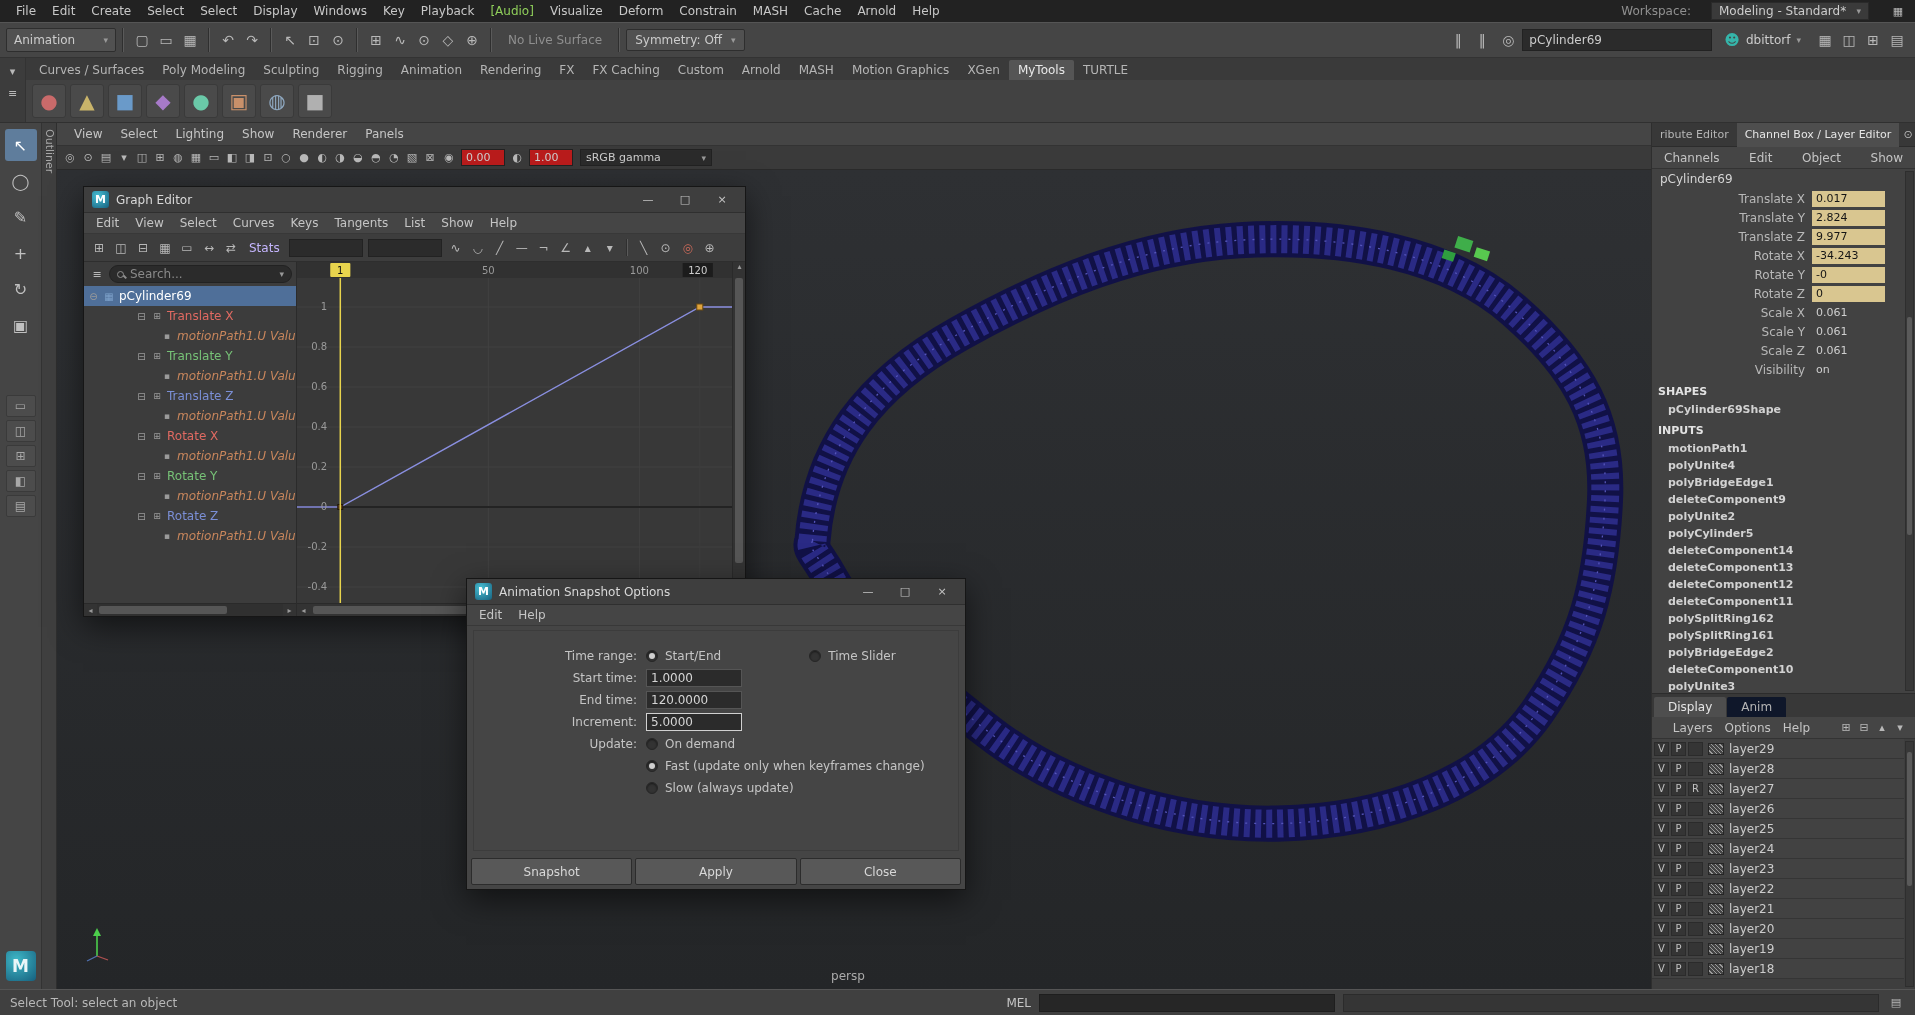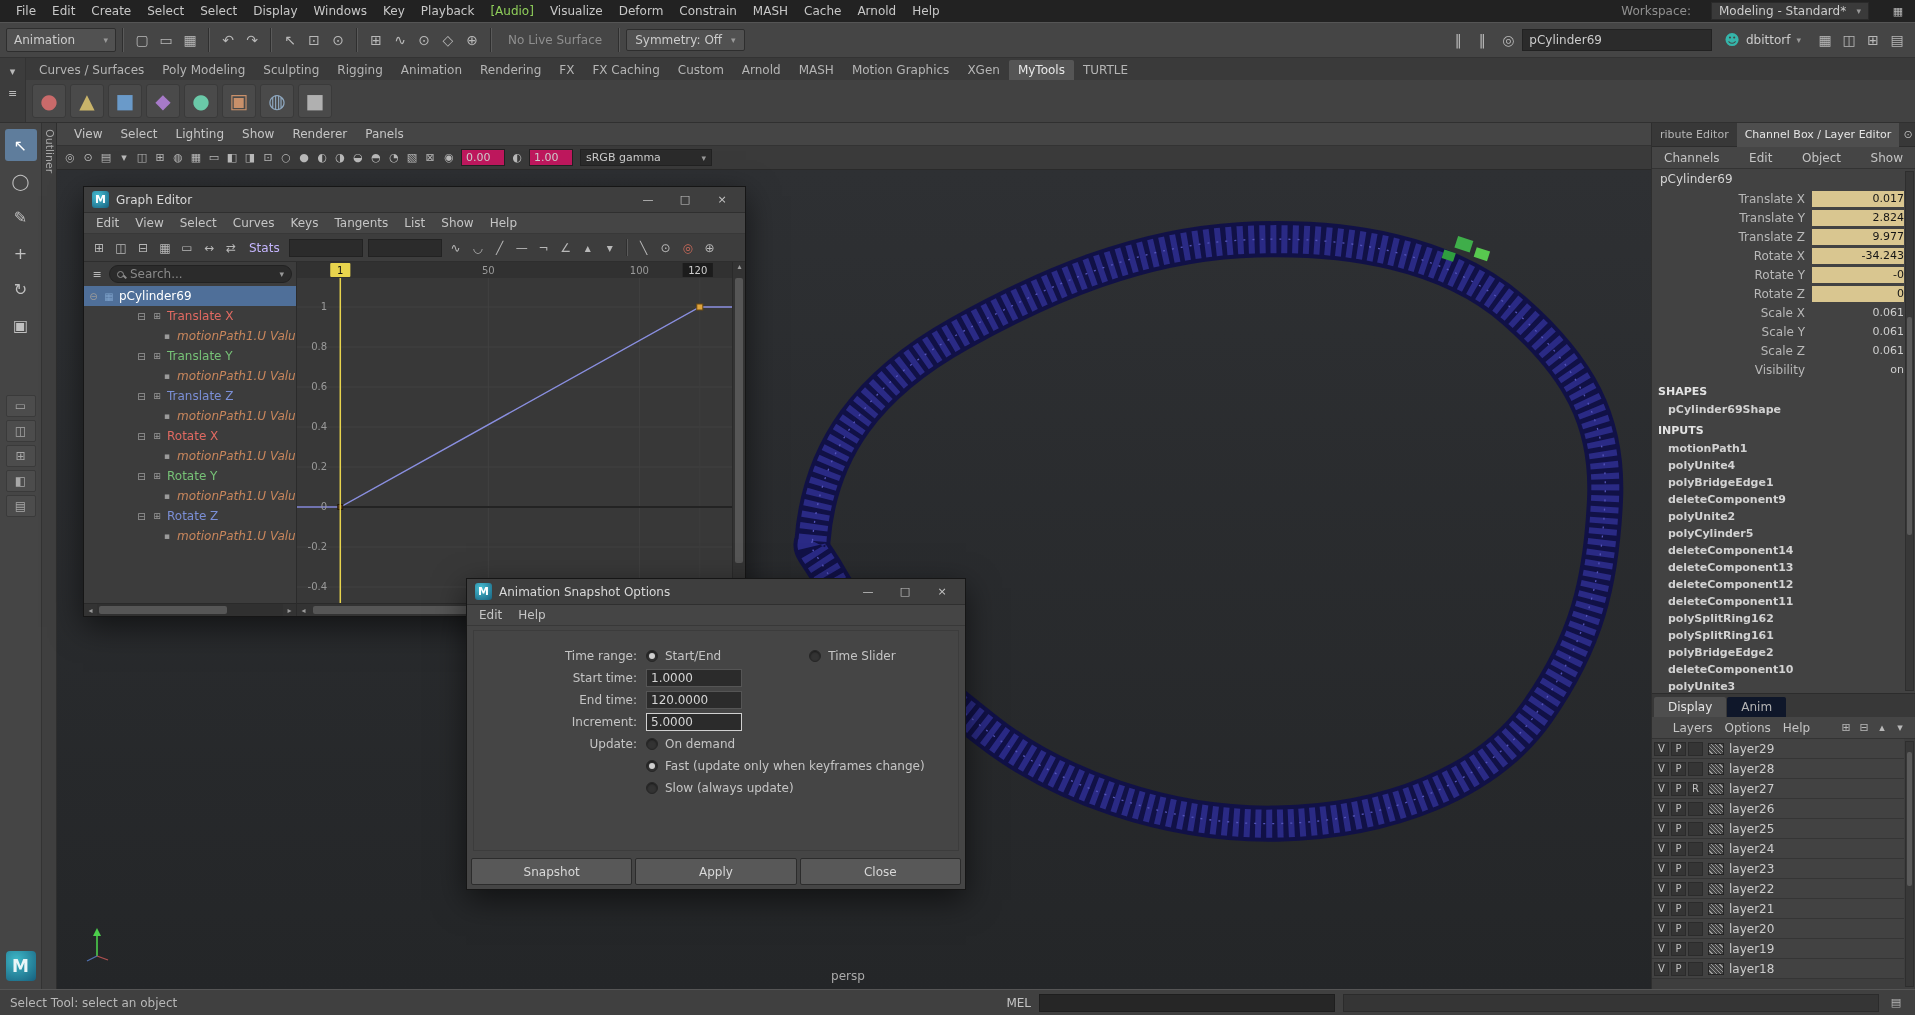--- a/index.html
+++ b/index.html
@@ -52,41 +52,41 @@
   .layout-btn { width:30px; height:22px; font-size:12px; color:#a8a8a8; display:flex; align-items:center; justify-content:center; border:1px solid #3a3a3a; background:#4c4c4c; border-radius:2px; }
   .maya-logo { width:30px; height:30px; border-radius:4px; background:radial-gradient(circle at 35% 30%, #3fb7c6, #16607e); color:#eaf6f8; font-weight:bold; display:flex; align-items:center; justify-content:center; font-size:17px; margin-bottom:8px; }
 
   .panel-strip { width:15px; background:#3f3f3f; border-right:1px solid #2e2e2e; flex:none; }
   .vtext { writing-mode:vertical-rl; font-size:11px; color:#a8a8a8; padding-top:6px; margin-left:1px; }
 
   .viewport-col { flex:1; display:flex; flex-direction:column; min-width:0; }
   .panel-menubar { height:23px; background:#454545; display:flex; align-items:center; padding-left:8px; flex:none; border-bottom:1px solid #333; }
   .pmenu { padding:0 9px; color:#c5c5c5; }
   .panel-toolbar { height:24px; background:#3a3a3a; display:flex; align-items:center; padding-left:4px; gap:1px; flex:none; border-bottom:1px solid #2a2a2a; }
-  .vfield { width:44px; height:17px; background:#be185d; border:1px solid #222; color:#ccc; font-size:11px; padding:0 4px; display:flex; align-items:center; margin:0 2px; }
+  .vfield { width:44px; height:17px; background:#b91c1c; border:1px solid #222; color:#ccc; font-size:11px; padding:0 4px; display:flex; align-items:center; margin:0 2px; }
   .vselect { min-width:132px; height:17px; background:#2b2b2b; border:1px solid #222; color:#ccc; font-size:11px; padding:0 5px; display:flex; align-items:center; justify-content:space-between; margin-left:4px; }
 
   .canvas { flex:1; position:relative; background:linear-gradient(#2e3033,#242628); overflow:hidden; }
   .mesh { position:absolute; inset:0; width:100%; height:100%; }
   .cam-label { position:absolute; bottom:6px; left:0; right:12px; text-align:center; color:#ababab; font-size:12px; }
   .gizmo { position:absolute; left:22px; bottom:24px; }
 
   
   .dock { width:264px; background:#424242; border-left:1px solid #2e2e2e; display:flex; flex-direction:column; flex:none; }
   .dock-tabs { height:24px; display:flex; align-items:center; background:#383838; border-bottom:1px solid #2c2c2c; flex:none; }
   .dock-tab { padding:0 8px; font-size:11px; color:#b5b5b5; line-height:24px; white-space:nowrap; }
   .dock-tab.active { background:#4e4e4e; color:#e5e5e5; }
   .dock-tabs .igroup { margin-left:auto; padding-right:2px; }
   .cb-menus { height:22px; display:flex; align-items:center; padding:0 12px; justify-content:space-between; background:#454545; border-bottom:1px solid #333; flex:none; }
   .cb-menu { color:#c5c5c5; }
   .cb-scroll { position:relative; padding-right:11px; height:524px; overflow:hidden; flex:none; }
   .cb-node { height:20px; line-height:20px; padding-left:8px; color:#d5d5d5; }
   .ch-row { height:19px; display:flex; align-items:center; }
   .ch-label { width:160px; text-align:right; padding-right:7px; color:#b8b8b8; }
-  .ch-value { width:92px; height:16px; line-height:16px; font-size:11px; color:#cfcfcf; padding-left:4px;text-align:right; }
+  .ch-value { width:73px; height:16px; line-height:16px; font-size:11px; color:#cfcfcf; padding-left:4px; }
   .ch-row.conn .ch-value { background:#d9c690; color:#151515; }
   .cb-section { height:18px; line-height:18px; padding-left:6px; color:#e2e2e2; font-weight:bold; font-size:11px; margin-top:4px; }
   .cb-shape, .cb-input { height:17px; line-height:17px; padding-left:16px; color:#d2d2d2; font-weight:bold; font-size:11px; white-space:nowrap; }
   .scroll-v { position:absolute; right:1px; top:2px; bottom:2px; width:9px; background:#383838; border:1px solid #2e2e2e; }
   .scroll-v .thumb { position:absolute; left:1px; right:1px; background:#5a5a5a; border-radius:2px; }
 
   .layer-editor { flex:1; display:flex; flex-direction:column; border-top:1px solid #2c2c2c; min-height:0; }
   .le-tabs { height:23px; background:#383838; display:flex; align-items:flex-end; padding-left:2px; gap:1px; flex:none; }
   .le-tab { padding:3px 14px; color:#b5b5b5; background:#0f172a; border-radius:2px 2px 0 0; }
   .le-tab.active { background:#4e4e4e; color:#e5e5e5; }

